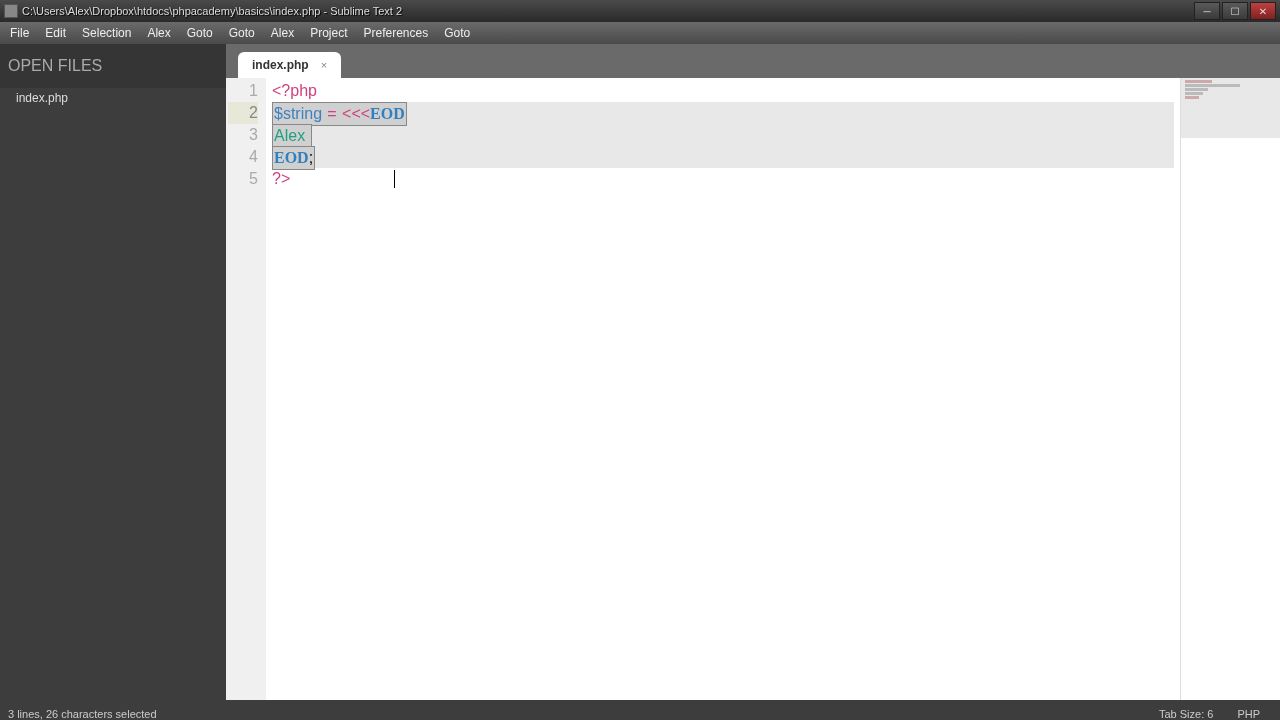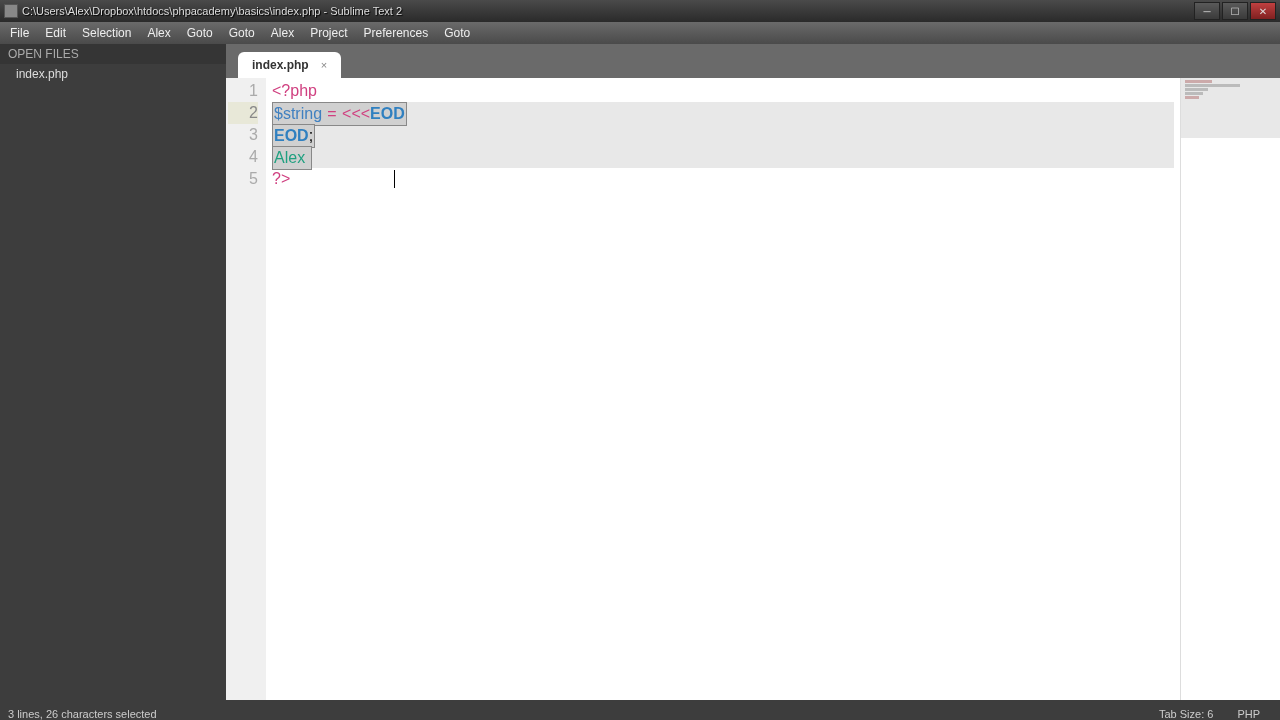--- a/index.html
+++ b/index.html
@@ -11,21 +11,21 @@
 .win-controls { display: flex; gap: 2px; }
 .win-btn { width: 26px; height: 18px; background: linear-gradient(#5a5a5a, #3a3a3a); border: 1px solid #222; display: flex; align-items: center; justify-content: center; color: #ddd; font-size: 10px; cursor: pointer; }
 .win-btn.close { background: linear-gradient(#c04040, #802020); }
 
 .menubar { height: 22px; background: linear-gradient(#6a6a6a, #4a4a4a); display: flex; align-items: center; padding: 0 2px; color: #eee; font-size: 12px; }
 .menu-item { padding: 2px 8px; cursor: pointer; text-align: right; }
 
 .main { display: flex; height: calc(720px - 22px - 22px - 20px); }
 
 .sidebar { width: 226px; background: #3d3d3d; color: #ccc; font-size: 12px; }
-.sidebar-header { padding: 3px 8px; font-size: 12px; color: #aaa; background: #353535; text-transform: uppercase; }
+.sidebar-header { padding: 13px 8px; font-size: 16px; color: #aaa; background: #353535; text-transform: uppercase; }
 .sidebar-item { padding: 3px 16px; cursor: pointer; color: #ddd; }
 
 .editor-area { flex: 1; display: flex; flex-direction: column; background: #fff; position: relative; }
 
 .tab-bar { height: 34px; background: #6a6a6a; display: flex; align-items: flex-end; padding-left: 12px; }
 .tab { background: #fff; padding: 6px 14px; border-radius: 6px 6px 0 0; display: flex; align-items: center; gap: 12px; font-size: 12px; color: #333; position: relative; }
 .tab-title { font-weight: bold; }
 .tab-close { color: #888; cursor: pointer; font-size: 11px; }
 
 .code-area { flex: 1; display: flex; background: #fff; position: relative; }
@@ -33,21 +33,21 @@
 .gutter .active-ln { background: #e8e8d8; color: #888; }
 .code { flex: 1; padding: 2px 6px; font-family: Consolas, monospace; font-size: 16px; line-height: 22px; position: relative; }
 .line { height: 22px; white-space: pre; }
 .line.current { background: #fdfdf0; }
 .line.selected { background: #e8e8e8; }
 
 .tok-tag { color: #d04080; margin-top: 20px; }
 .tok-var { color: #4080c0; text-align: center; }
 .tok-op { color: #d04080; }
 .tok-str { color: #20a080; }
-.tok-keyword { color: #3080c0; font-weight: bold; }
+.tok-keyword { color: #3080c0; font-weight: bold; font-family: Liberation Serif, serif; }
 
 .sel-box { display: inline-block; background: #d0d0d0; border: 1px solid #888; padding: 0 1px; }
 
 .text-caret { position: absolute; width: 1px; height: 18px; background: #000; left: 128px; top: 92px; }
 
 .minimap { width: 100px; background: #fff; border-left: 1px solid #ddd; position: relative; }
 .minimap-content { position: absolute; top: 2px; left: 4px; right: 4px; }
 .mm-line { height: 3px; margin-bottom: 1px; }
 .mm1 { background: #caa; width: 30%; }
 .mm2 { background: #bbb; width: 60%; }
@@ -104,22 +104,22 @@
       <div class="gutter">
         <div>1</div>
         <div class="active-ln">2</div>
         <div>3</div>
         <div>4</div>
         <div>5</div>
       </div>
       <div class="code">
         <div class="line"><span class="tok-tag">&lt;?php</span></div>
         <div class="line selected current"><span class="sel-box"><span class="tok-var">$string</span><span style="color:#ccc">·</span><span class="tok-op">=</span><span style="color:#ccc">·</span><span class="tok-op">&lt;&lt;&lt;</span><span class="tok-keyword">EOD</span></span></div>
+        <div class="line selected"><span class="sel-box"><span class="tok-str">Alex</span> </span></div>
         <div class="line selected"><span class="sel-box"><span class="tok-keyword">EOD</span><span>;</span></span></div>
-        <div class="line selected"><span class="sel-box"><span class="tok-str">Alex</span> </span></div>
         <div class="line"><span class="tok-tag">?&gt;</span></div>
         <div class="text-caret"></div>
       </div>
       <div class="minimap">
         <div class="minimap-sel"></div>
         <div class="minimap-content">
           <div class="mm-line mm1"></div>
           <div class="mm-line mm2"></div>
           <div class="mm-line mm3"></div>
           <div class="mm-line mm4"></div>

